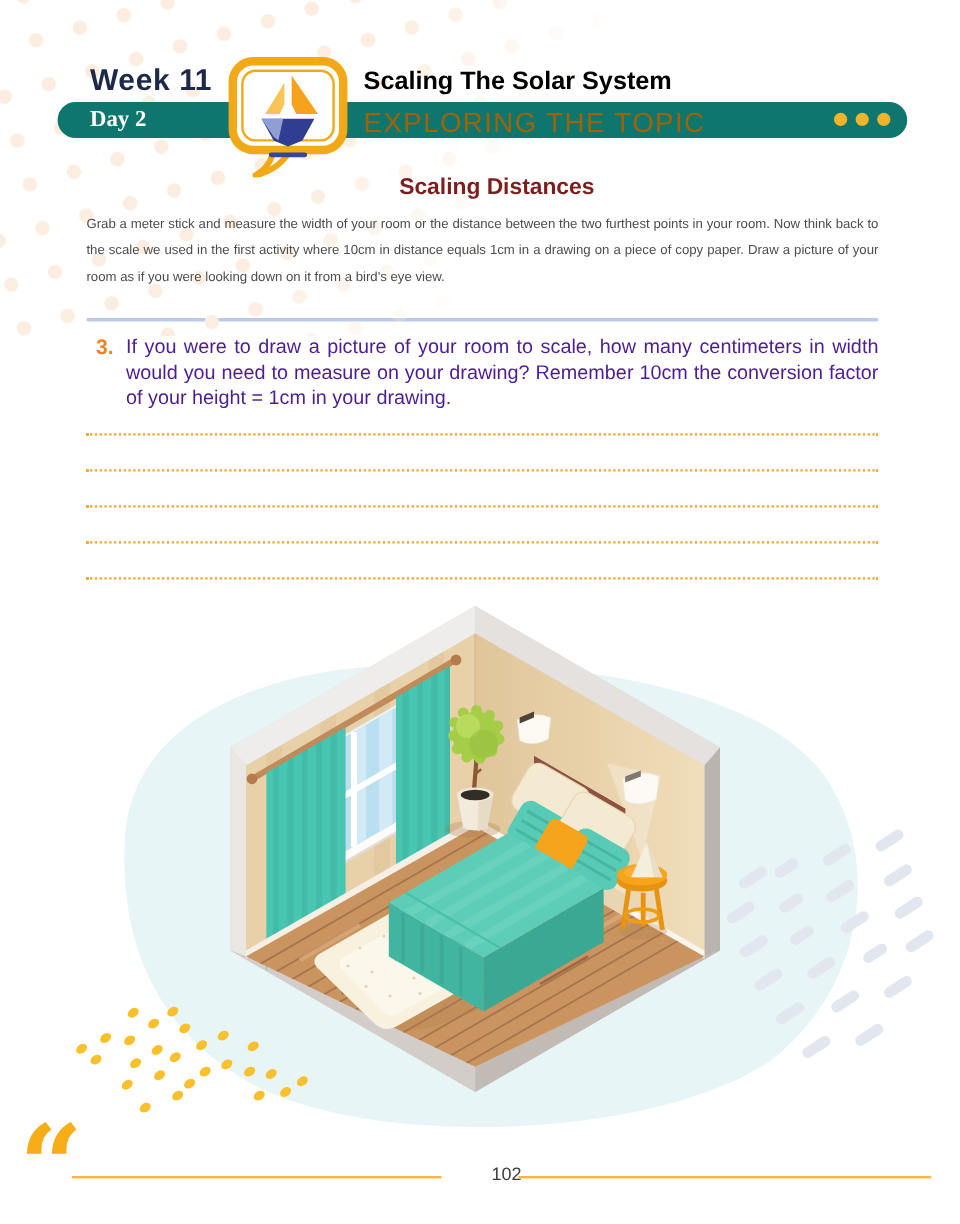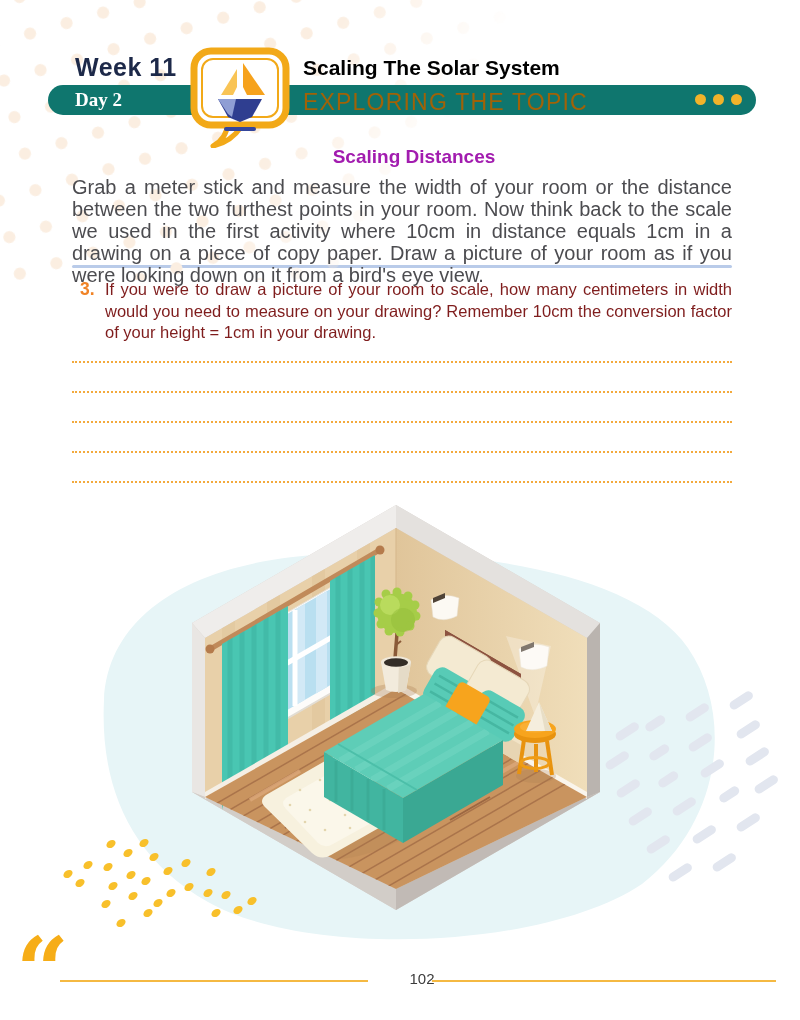--- a/index.html
+++ b/index.html
@@ -38,31 +38,31 @@
   .lesson-title {
     position:absolute; left:303px; top:56px; font-size:21px; font-weight:bold; color:#000000;
   }
   .section-label {
     position:absolute; left:303px; top:89px; font-size:23px; color:#a16207; letter-spacing:1.2px;
   }
   .badge { position:absolute; left:184px; top:42px; width:112px; height:106px; }
   
   .activity-heading {
     position:absolute; left:0; right:0; top:146px; text-align:center;
-    font-size:19px; font-weight:bold; color:#a21caf; z-index:2;padding-left:28px;
+    font-size:19px; font-weight:bold; color:#7f1d1d; z-index:2;padding-left:28px;
   }
   .intro-paragraph {
-    position:absolute; left:72px; top:176px; width:660px; font-size:20px;
+    position:absolute; left:72px; top:176px; width:660px; font-size:11px;
     line-height:22px; text-align:justify; color:#4c4c50; z-index:2;
   }
   .separator { position:absolute; left:72px; top:265px; width:660px; height:3px;
     background:#b9cbe9; border-radius:2px; }
   .question { position:absolute; left:80px; top:279px; width:652px; z-index:2; }
   .q-number { position:absolute; left:0; top:0; color:#f08326; font-weight:bold; font-size:17.5px; }
-  .q-text { margin-left:25px; font-size:16.5px; line-height:21.5px; text-align:justify; color:#7f1d1d; }
+  .q-text { margin-left:25px; font-size:16.5px; line-height:21.5px; text-align:justify; color:#4c1d95; }
   .answer-lines { position:absolute; left:72px; top:333px; width:660px; }
   .answer-line { height:30px; border-bottom:2px dotted #f3aa3c; }
   
   .illustration { position:absolute; left:0; top:490px; width:800px; height:475px; }
   
   .quote-mark {
     position:absolute; left:16px; top:925px; font-family:"DejaVu Serif", serif; font-weight:bold;
     font-size:92px; line-height:1; color:#f6ad17; z-index:2;
   }
   .pageline { position:absolute; top:980px; height:2px; background:#f5b942; }

